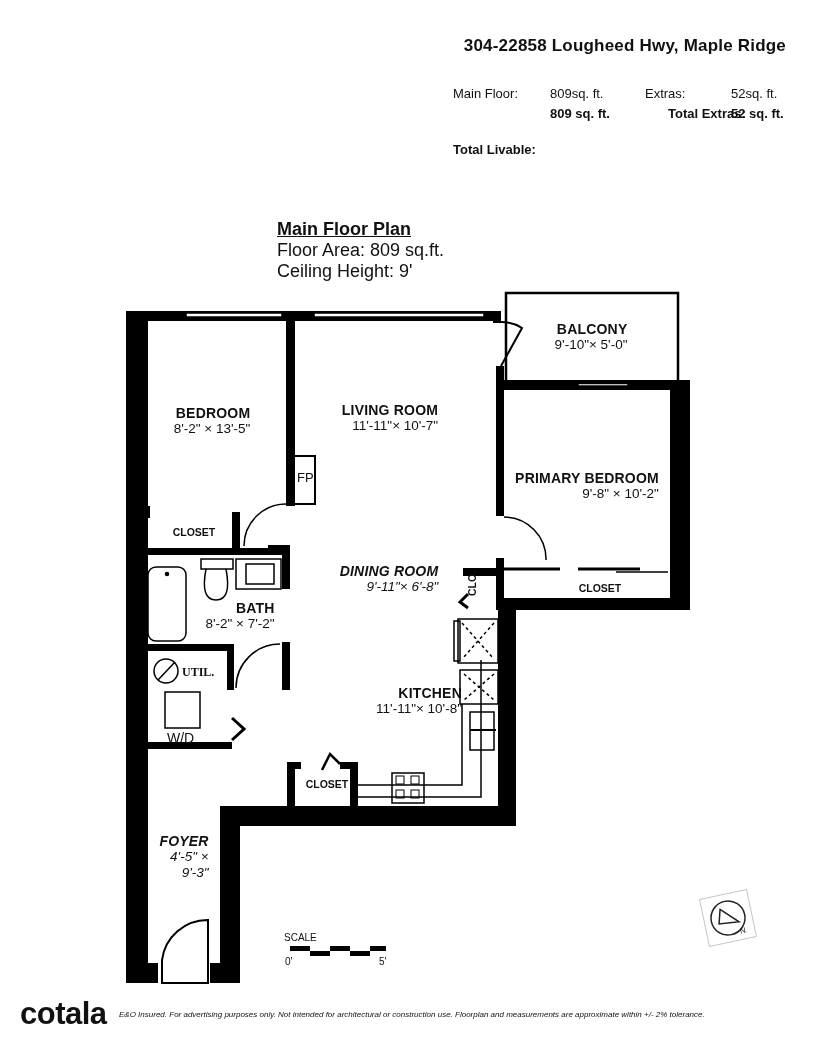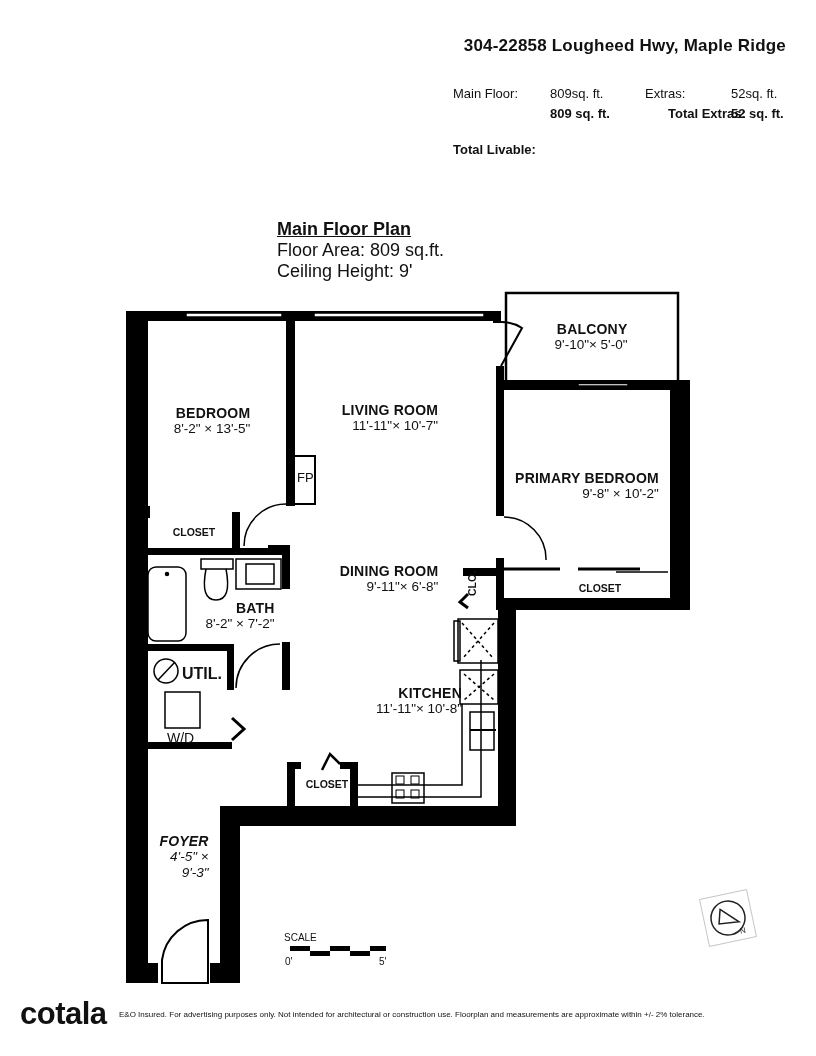--- a/index.html
+++ b/index.html
@@ -7,23 +7,23 @@
   .abs{position:absolute;}
   .title{right:30px;top:36px;font-size:17px;font-weight:bold;letter-spacing:0.2px;white-space:nowrap;}
   .stats{top:86px;font-size:13px;white-space:nowrap;}
   .plan-head{left:277px;top:219px;font-size:18px;line-height:21px;}
   .plan-head .h{font-weight:bold;text-decoration:underline;}
   svg.plan{position:absolute;left:0;top:0;}
   .room{position:absolute;text-align:right;line-height:1.15;white-space:nowrap;transform:translateX(-50%);}
   .room .n{font-weight:bold;font-size:14px;letter-spacing:0.2px;}
   .room .d{font-size:13.5px;}
   .small{font-size:10.5px;font-weight:bold;}
-  .fixlabel{font-size:16px;font-weight:bold;}
+  .fixlabel{font-size:12px;font-weight:bold;font-family:Liberation Serif, serif;}
   .logo{left:20px;top:996px;font-size:31px;font-weight:bold;letter-spacing:-0.5px;}
-  .disc{left:119px;top:1010px;font-size:8px;white-space:nowrap;}
+  .disc{left:119px;top:1010px;font-size:8px;white-space:nowrap;font-style:italic;}
   .scale-t{font-size:10px;}
 </style>
 </head>
 <body>
 
 <div class="abs title">304-22858 Lougheed Hwy, Maple Ridge</div>
 
 <div class="abs stats" style="left:453px;">Main Floor:</div>
 <div class="abs stats" style="left:550px;">809sq. ft.</div>
 <div class="abs stats" style="left:645px;">Extras:</div>
@@ -181,21 +181,21 @@
   <div class="d">11'-11"× 10'-7"</div>
 </div>
 <div class="room" style="left:591px;top:321px;">
   <div class="n">BALCONY</div>
   <div class="d">9'-10"× 5'-0"</div>
 </div>
 <div class="room" style="left:587px;top:470px;">
   <div class="n">PRIMARY BEDROOM</div>
   <div class="d">9'-8" × 10'-2"</div>
 </div>
-<div class="room" style="left:389px;top:563px;">
+<div class="room" style="left:389px;top:563px;font-style:italic;">
   <div class="n">DINING ROOM</div>
   <div class="d">9'-11"× 6'-8"</div>
 </div>
 <div class="room" style="left:240px;top:600px;">
   <div class="n">BATH</div>
   <div class="d">8'-2" × 7'-2"</div>
 </div>
 <div class="room" style="left:389px;top:685px;margin-left:30px;">
   <div class="n">KITCHEN</div>
   <div class="d">11'-11"× 10'-8"</div>

